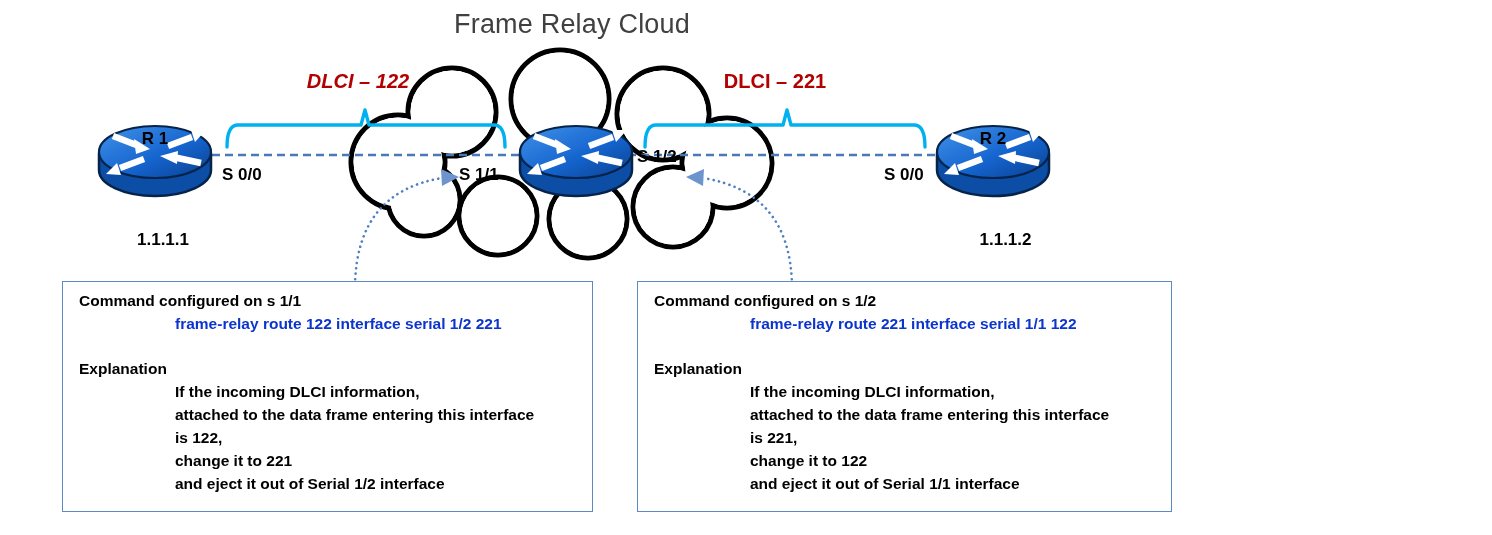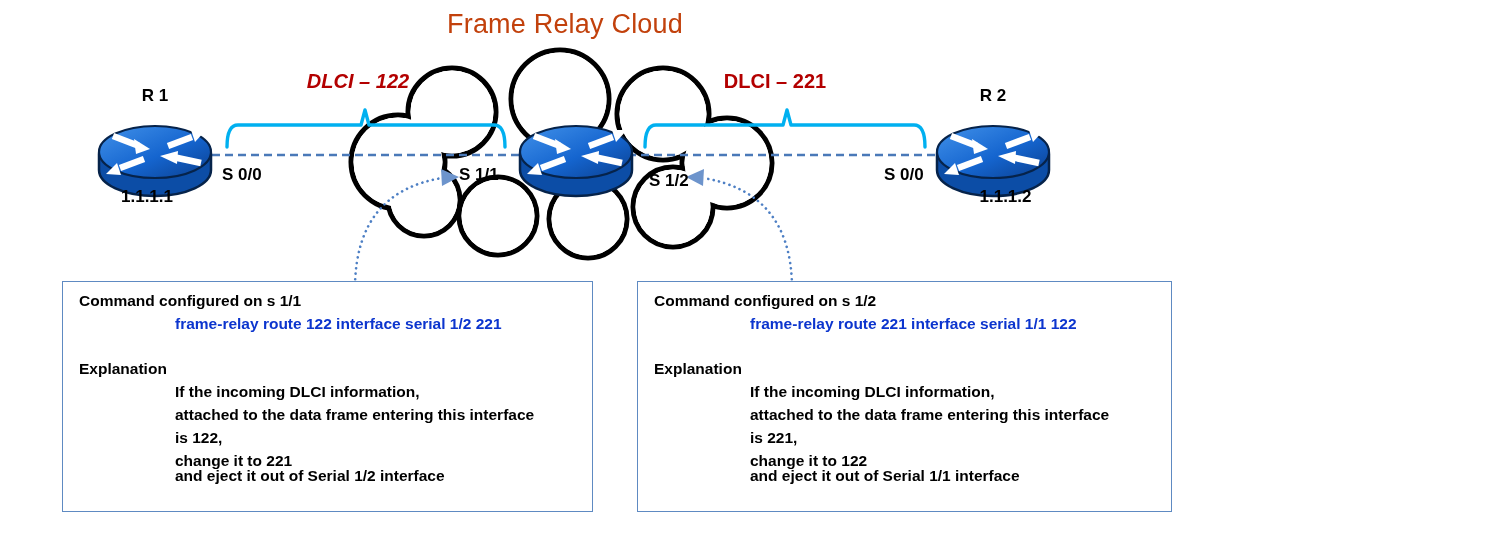--- a/index.html
+++ b/index.html
@@ -7,37 +7,37 @@
     width:1492px; height:535px; position:relative; overflow:hidden;
     font-family:"Liberation Sans", sans-serif; color:#000;
   }
   .stage { position:absolute; left:0; top:0; width:1492px; height:535px; }
   svg.stage { z-index:1; }
   .lbl {
     position:absolute; z-index:2; font-weight:bold; font-size:17px;
     white-space:nowrap; color:#000; line-height:1.1;
   }
   .title {
-    font-weight:normal; font-size:27px; color:#c2410c; text-align:center;
+    font-weight:normal; font-size:27px; color:#404040; text-align:right;
     letter-spacing:0.2px;
   }
   .dlci { font-size:20px; color:#b30000; text-align:center; }
-  .ctr { text-align:center; }
+  .ctr { text-align:center;margin-top:43px; }
   .cmdbox {
     position:absolute; z-index:2; top:281px; height:231px;
     background:#ffffff; border:1.5px solid #5e8ac2; box-sizing:border-box;
     font-size:15.5px; font-weight:bold; line-height:1.2;padding-left:36px;
   }
   .bl { position:absolute; white-space:nowrap; }
   .t1 { left:16px; top:10px; }
   .t2 { left:112px; top:33px; color:#0c35ce; }
   .t3 { left:16px; top:78px; }
   .e  { left:112px; }
   .e0 { top:101px; } .e1 { top:124px; } .e2 { top:147px; }
-  .e3 { top:170px; } .e4 { top:185px; }
+  .e3 { top:170px; } .e4 { top:193px; }
 </style>
 </head>
 <body>
 
 <svg class="stage" width="1492" height="535" viewBox="0 0 1492 535">
   <defs>
     <linearGradient id="rtop" x1="0" y1="0" x2="1" y2="1">
       <stop offset="0" stop-color="#4292ea"></stop>
       <stop offset="0.55" stop-color="#1565cf"></stop>
       <stop offset="1" stop-color="#0a3f8f"></stop>
@@ -106,24 +106,24 @@
   <div class="lbl title" style="left:440px; top:10px; width:250px;">Frame Relay Cloud</div>
 
   <div class="lbl dlci" style="left:296px; top:70px; width:124px;font-style:italic;">DLCI – 122</div>
   <div class="lbl dlci" style="left:713px; top:70px; width:124px;">DLCI – 221</div>
 
   <div class="lbl ctr" style="left:125px; top:87px; width:60px;">R 1</div>
   <div class="lbl ctr" style="left:963px; top:87px; width:60px;">R 2</div>
 
   <div class="lbl" style="left:222px; top:166px;">S 0/0</div>
   <div class="lbl" style="left:459px; top:166px;text-align:center;">S 1/1</div>
-  <div class="lbl" style="left:637px; top:172px;margin-left:12px;">S 1/2</div>
+  <div class="lbl" style="left:637px; top:148px;">S 1/2</div>
   <div class="lbl" style="left:884px; top:166px;">S 0/0</div>
 
-  <div class="lbl ctr" style="left:102px; top:188px; width:90px;">1.1.1.1</div>
+  <div class="lbl ctr" style="left:118px; top:188px; width:90px;">1.1.1.1</div>
   <div class="lbl ctr" style="left:958px; top:188px; width:95px;">1.1.1.2</div>
 
   <div class="cmdbox" style="left:62px; width:531px;">
     <div class="bl t1">Command configured on s 1/1</div>
     <div class="bl t2">frame-relay route 122 interface serial 1/2 221</div>
     <div class="bl t3">Explanation</div>
     <div class="bl e e0">If the incoming DLCI information,</div>
     <div class="bl e e1">attached to the data frame entering this interface</div>
     <div class="bl e e2">is 122,</div>
     <div class="bl e e3">change it to 221</div>

